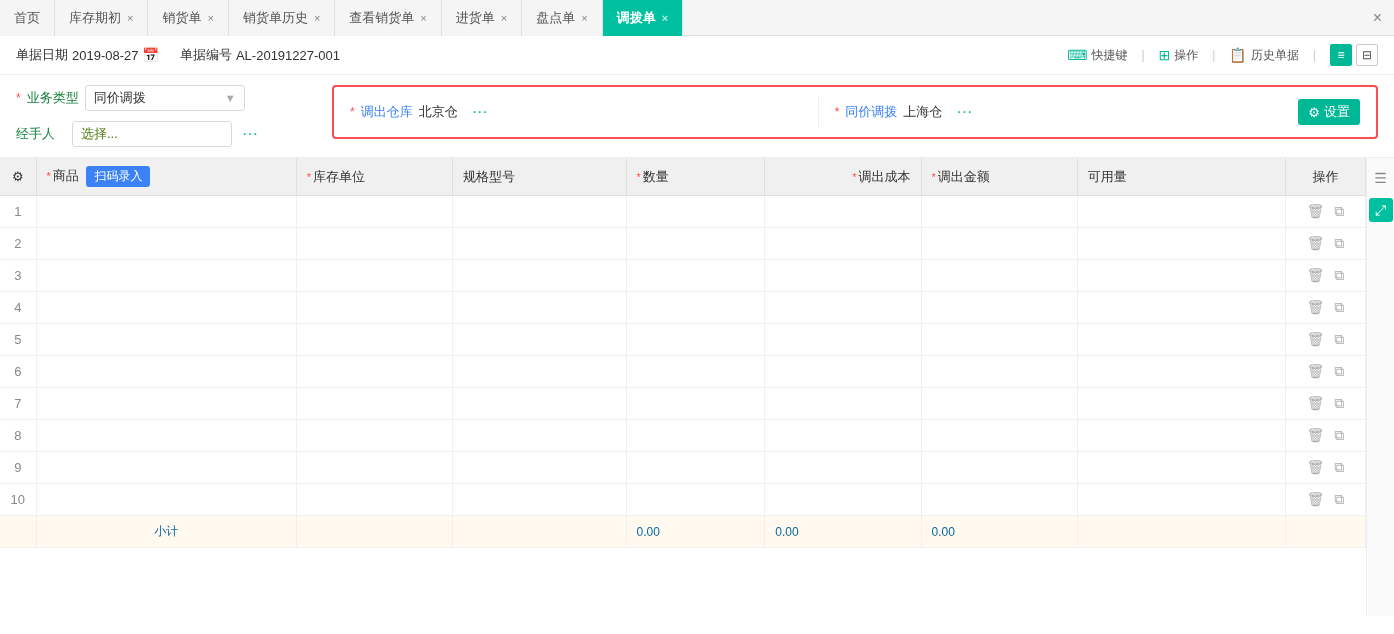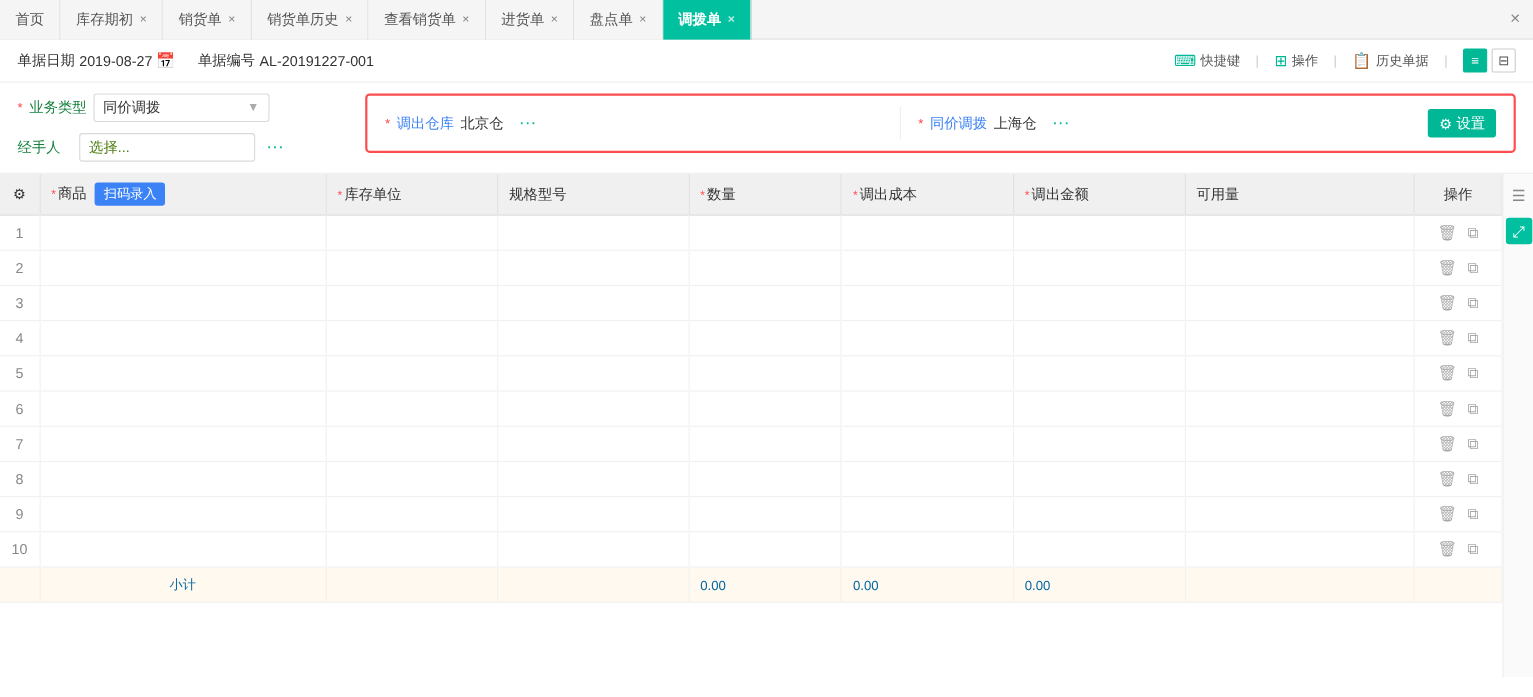--- a/index.html
+++ b/index.html
@@ -242,21 +242,21 @@
       color: #888;
       font-size: 14px;
       border-radius: 2px;
     }
     .sidebar-icon-btn.teal { background: #00c0a0; color: #fff; border-radius: 3px; }
 
     .header-th-product { min-width: 150px; }
     .header-th-unit { min-width: 90px; }
     .header-th-spec { min-width: 100px; }
     .header-th-qty { min-width: 80px; }
-    .header-th-cost { min-width: 90px; }
+    .header-th-cost { min-width: 90px; text-align: right; }
     .header-th-amount { min-width: 90px; }
     .header-th-avail { min-width: 120px; }
   </style>
 </head>
 <body>
 
 <div class="tab-bar">
   <div class="tab">
     <span>首页</span>
   </div>

